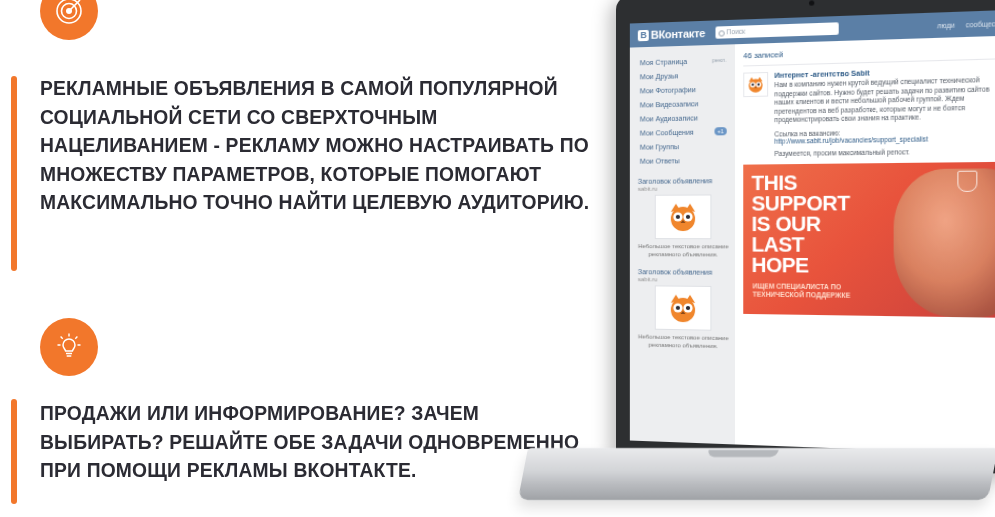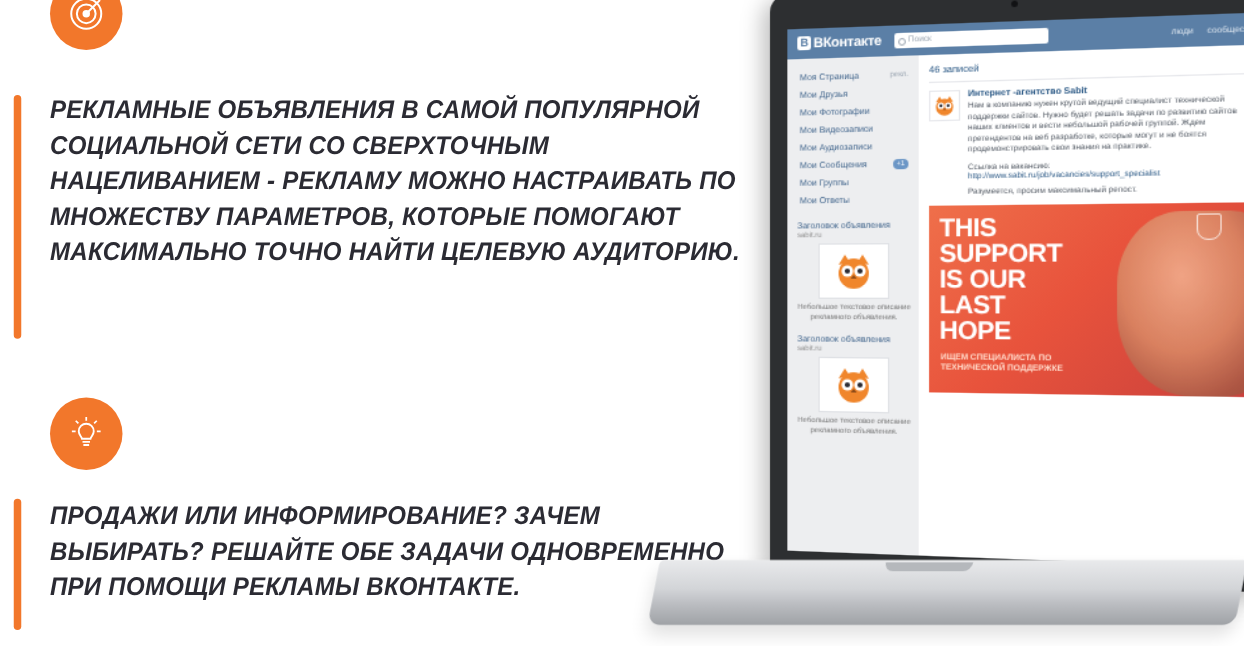--- a/index.html
+++ b/index.html
@@ -23,21 +23,20 @@
     overflow: hidden;
   }
 
   
   .left-col {
     position: absolute;
     left: 0;
     top: 0;
     width: 620px;
     height: 479px;
-    font-style: italic;
   }
 
   .badge-icon {
     position: absolute;
     width: 58px;
     height: 58px;
     border-radius: 50%;
     background: #f2772b;
     display: flex;
     align-items: center;

